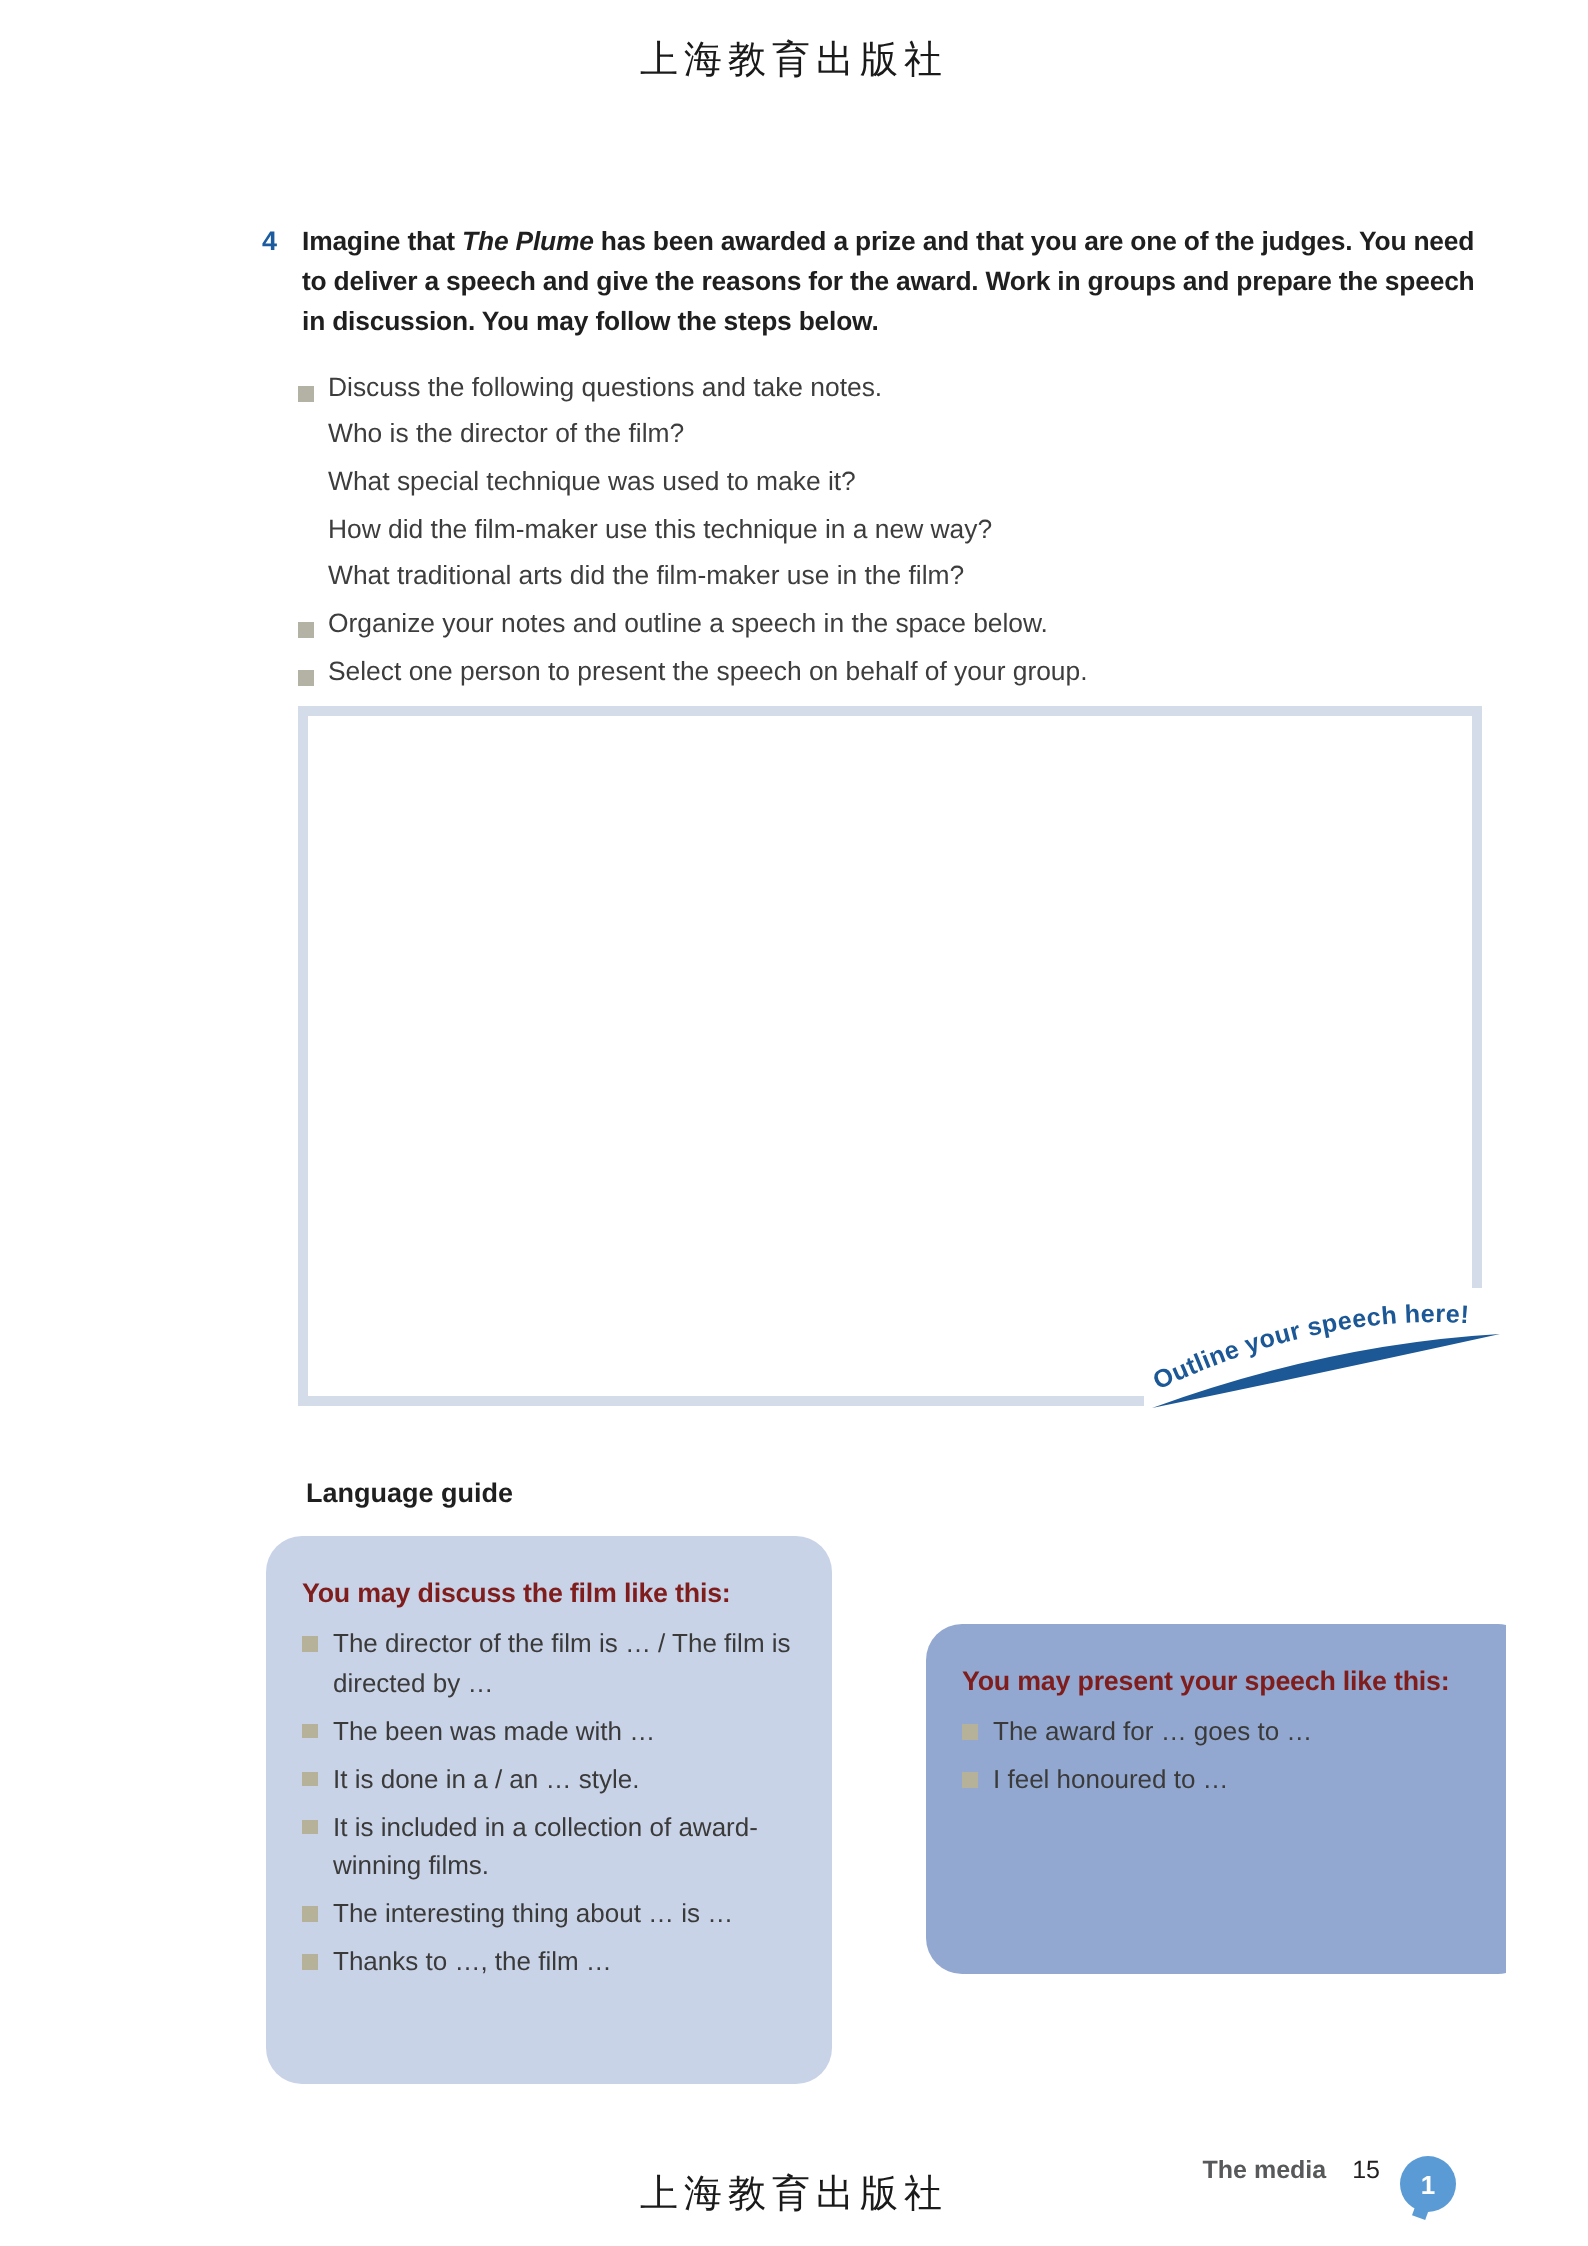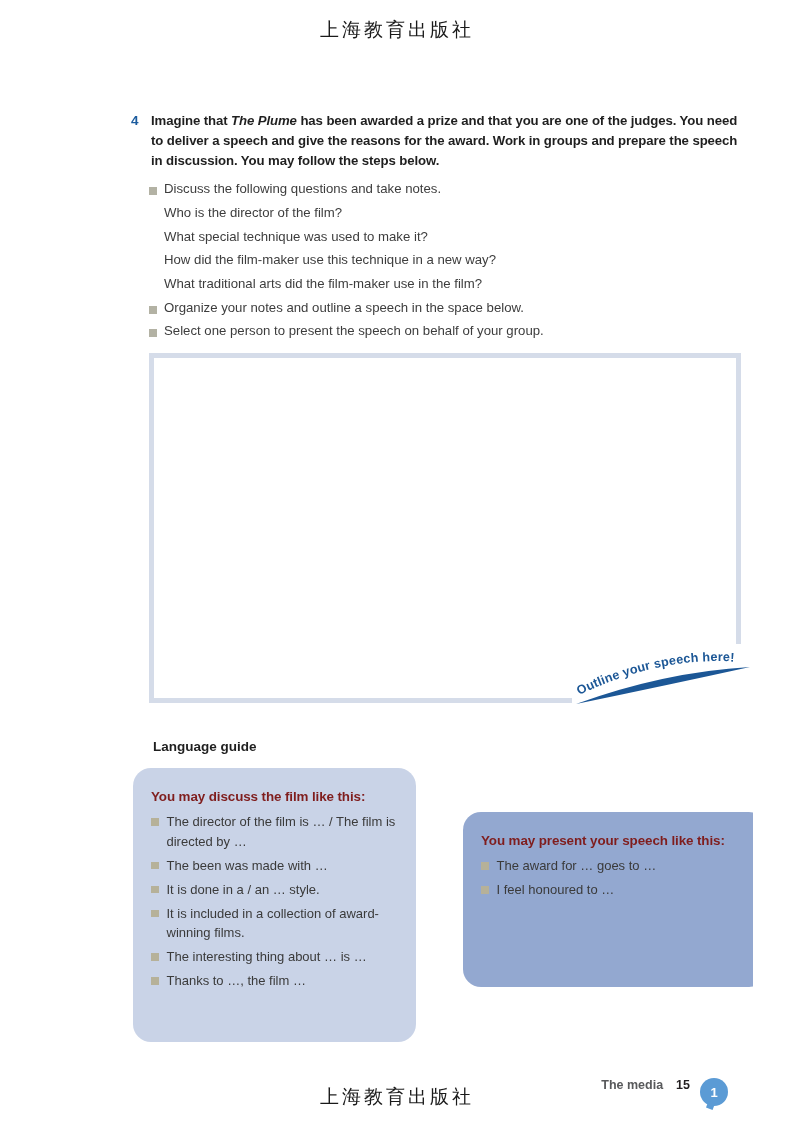--- a/index.html
+++ b/index.html
@@ -22,21 +22,21 @@
   .exercise { position:absolute; left:90px; top:111px; width:618px; display:flex; }
   .q-num {
     width:20px; flex:none; font-weight:bold; font-size:13.5px;
     color:#1c5c9e; line-height:20px;
   }
   .q-text { font-weight:bold; font-size:13.2px; line-height:20px; color:#1f1f1f; letter-spacing:-0.1px; }
   .q-text .film-title { font-style:italic; }
 
   
   .steps { position:absolute; left:108px; top:177px; width:600px; list-style:none; }
-  .steps li { display:flex; height:23.7px; align-items:center; font-size:13.2px; color:#3d3d3d; }
+  .steps li { display:flex; height:23.7px; align-items:flex-end; font-size:13.2px; color:#3d3d3d; }
   .steps .sq {
     flex:none; width:8px; height:8px; background:#b3b2a4; margin:5px 7px 0 0;
   }
   .steps li.no-bullet { padding-left:15px; }
 
   
   .outline-box {
     position:absolute; left:108px; top:353px; width:592px; height:350px;
     border:5px solid #d5dce9; background:#ffffff;
   }
@@ -58,21 +58,21 @@
   .panel ul { list-style:none; }
   .panel li { display:flex; font-size:13px; line-height:19.5px; color:#3a3a3a; margin-bottom:4.5px; }
   .panel .sq { flex:none; width:7.5px; height:7.5px; background:#b6b199; margin:6px 8px 0 0; }
 
   
   .footer-right {
     position:absolute; right:25px; top:1078px; height:30px;
     display:flex; align-items:flex-start;
   }
   .footer-section { font-size:12.5px; font-weight:bold; color:#58595b; margin-right:13px; }
-  .footer-page { font-size:12.5px; font-weight:bold; color:#231f20; margin-right:10px; }
+  .footer-page { font-size:12.5px; font-weight:normal; color:#231f20; margin-right:10px; }
   .unit-badge {
     position:relative; width:28px; height:28px; border-radius:50%;
     background:#5b9bd5; color:#ffffff; font-size:13px; font-weight:bold;
     display:flex; align-items:center; justify-content:center;
   }
   .unit-badge .tail {
     position:absolute; left:7px; bottom:-3px; width:7px; height:7px;
     background:#5b9bd5; transform:rotate(20deg);
   }
 </style>

